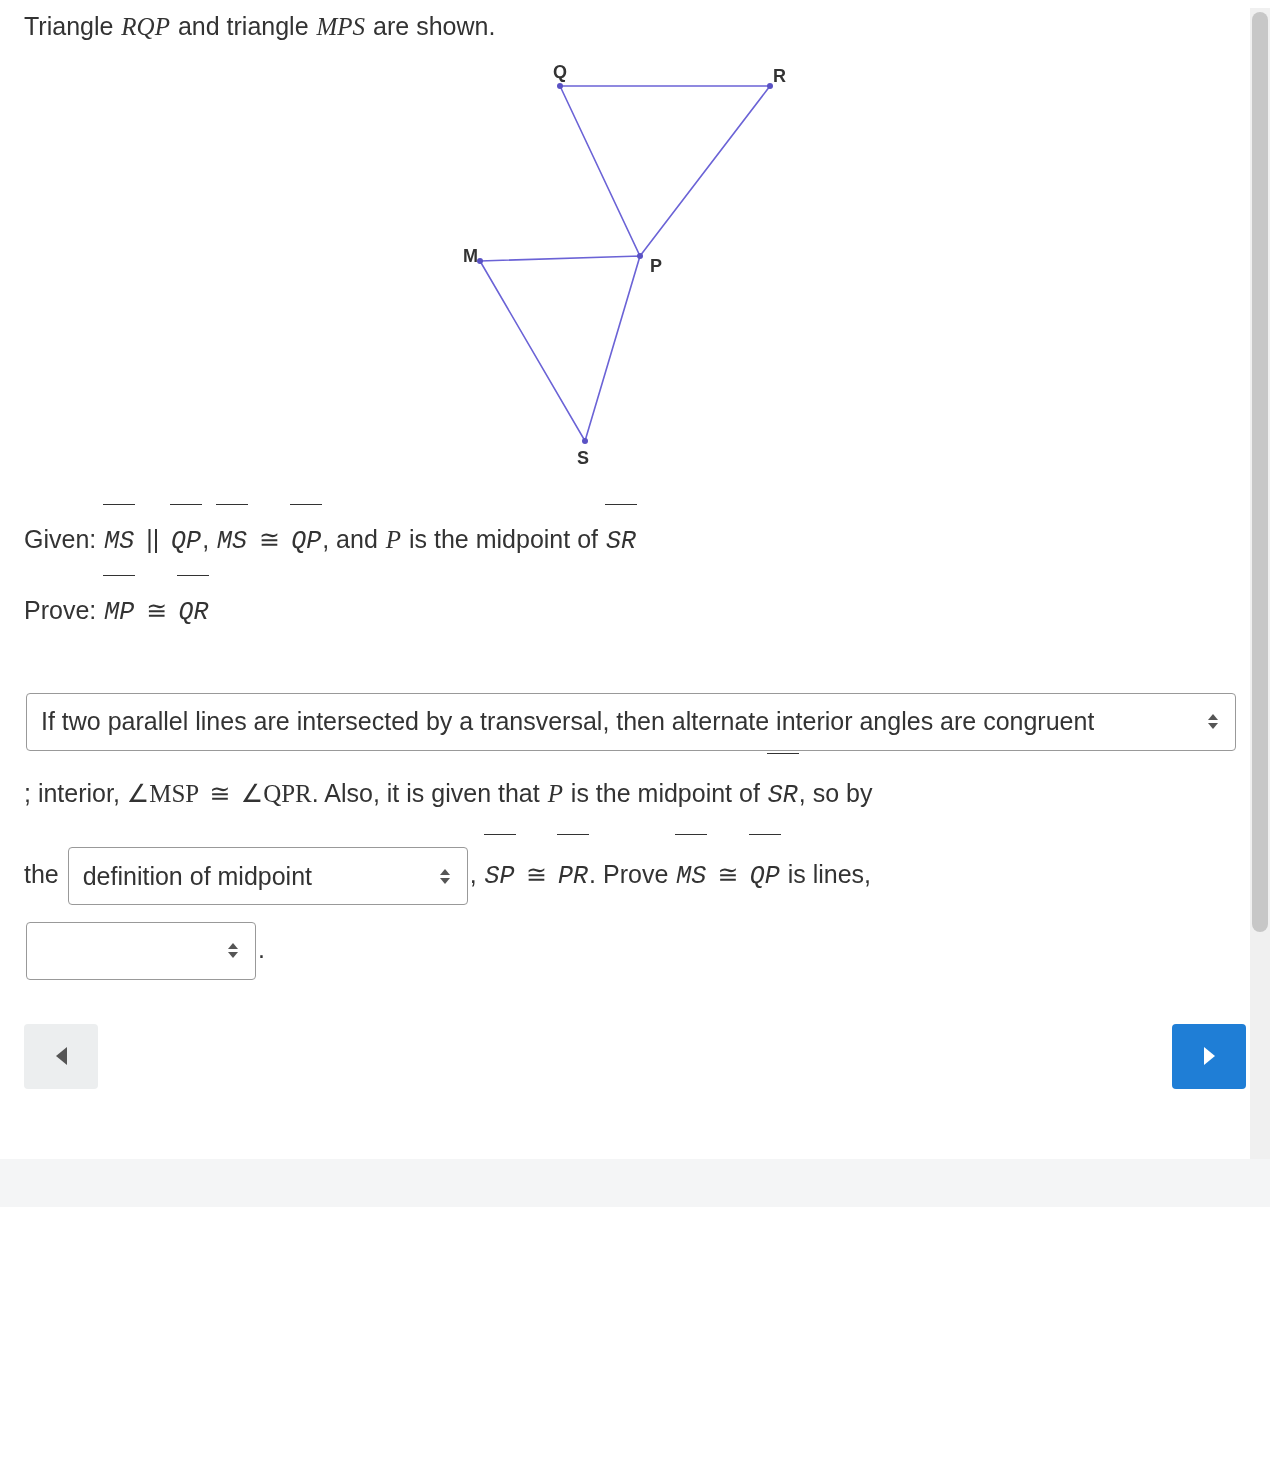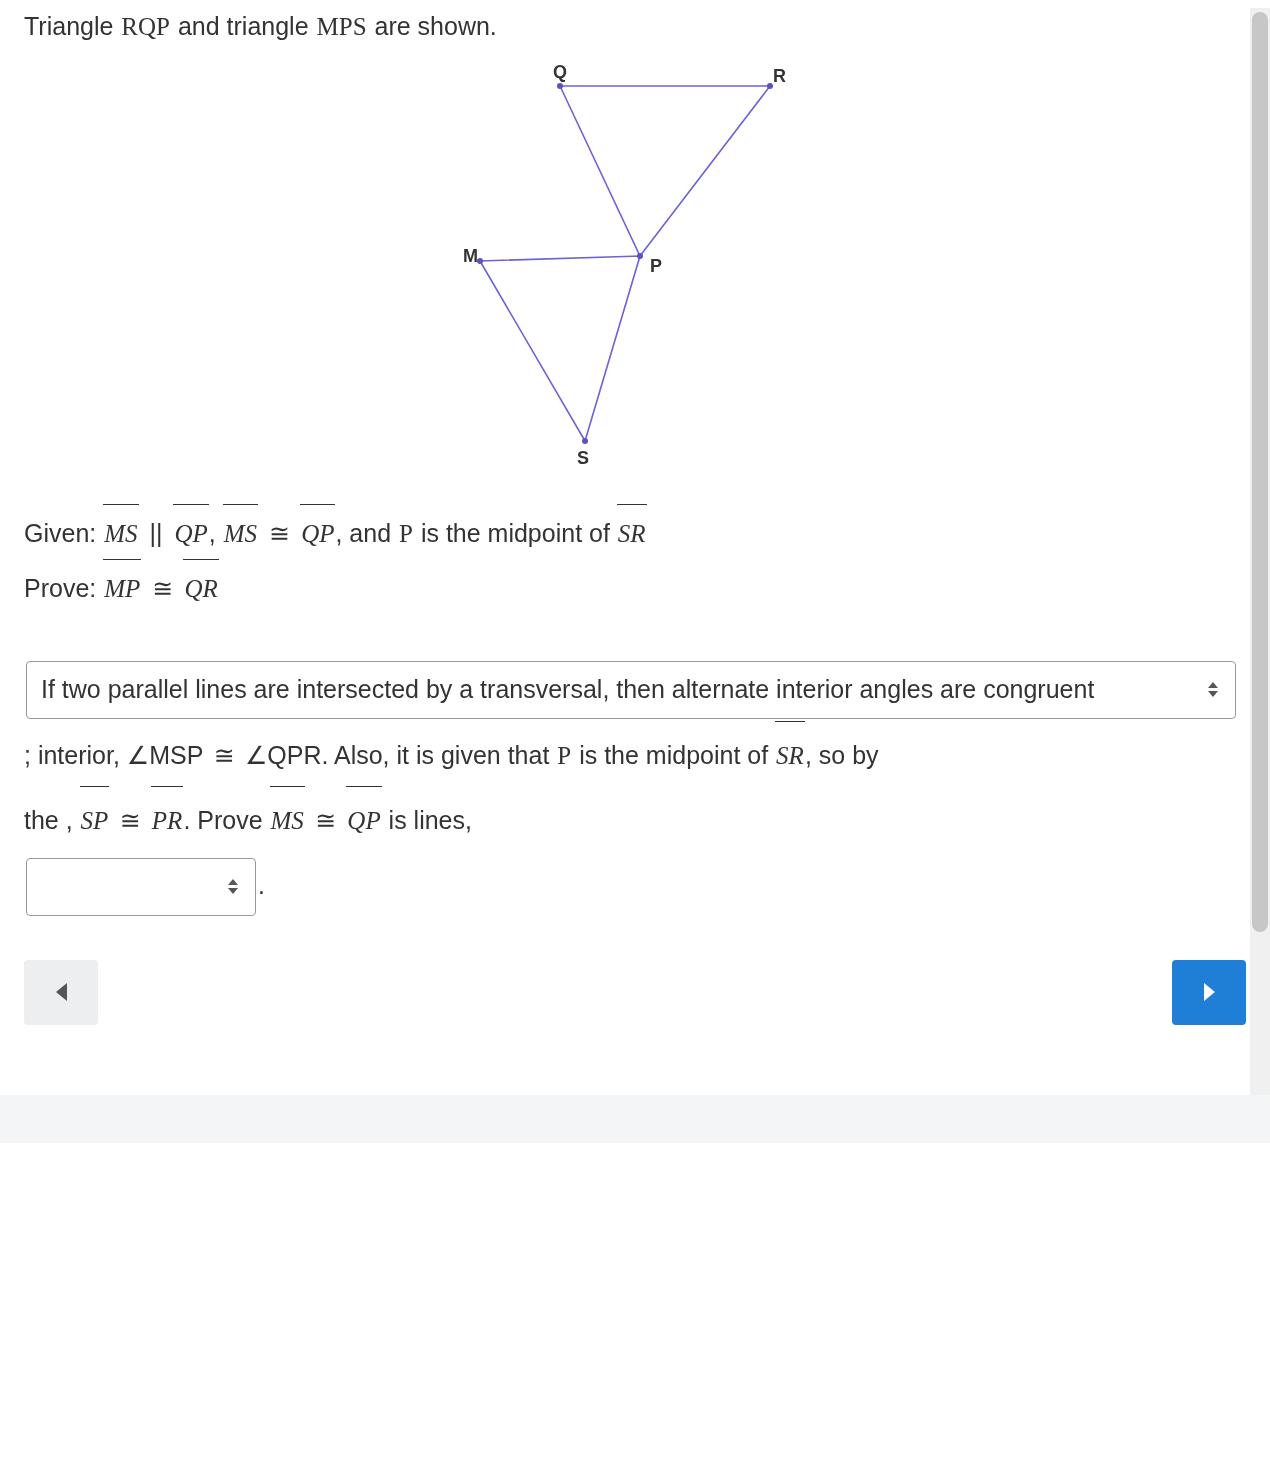--- a/index.html
+++ b/index.html
@@ -13,42 +13,42 @@
     width: 1270px;
     box-sizing: border-box;
     padding: 0 24px 40px 24px;
     background: #fff;
   }
   .intro {
     font-size: 25px;
     line-height: 1.5;
     margin: 8px 0 10px 0;
   }
-  .mi { font-family: "Times New Roman", serif; padding: 0 1px; text-align: right; }
+  .mi { font-style: italic; font-family: "Times New Roman", serif; padding: 0 1px; text-align: right; }
   .given-block {
     font-size: 25px;
     line-height: 1.9;
     margin-top: 20px;
   }
   .seg {
     display: inline-block;
     position: relative;
     font-style: italic;
-    font-family: Liberation Serif, serif;
-    padding: 4px 1px;
+    font-family: Liberation Mono, monospace;
+    padding: 12px 1px;
     text-align: right;
   }
   .seg::before {
     content: "";
     position: absolute;
     left: 0; right: 0; top: -2px;
     border-top: 1px solid #333;
   }
   .cong { font-family: "Times New Roman", serif; padding: 0 4px; }
-  .angle { font-family: Liberation Sans, sans-serif; }
+  .angle { font-family: Liberation Serif, serif; }
   .para { padding: 0 4px; }
 
   .proof {
     font-size: 25px;
     line-height: 2.3;
     margin-top: 40px;
   }
   .dropdown {
     display: inline-flex;
     align-items: center;
@@ -230,21 +230,24 @@
         <span class="dd-label">If two parallel lines are intersected by a transversal, then alternate interior angles are congruent</span>
         <span class="dd-icon"></span>
       </div>
 
       <div>
         <span>; interior, </span><span class="angle">∠MSP</span><span class="cong"> ≅ </span><span class="angle">∠QPR</span><span>. Also, it is given that </span><span class="mi">P</span><span> is the midpoint of </span><span class="seg">SR</span><span>, so by</span>
       </div>
 
       <div>
         <span>the </span>
-        <span>, </span>
+        <span class="dropdown mid">
+          <span class="dd-label">definition of midpoint</span>
+          <span class="dd-icon"></span>
+        </span><span>, </span>
         <span class="seg">SP</span><span class="cong"> ≅ </span><span class="seg">PR</span><span>. Prove </span><span class="seg">MS</span><span class="cong"> ≅ </span><span class="seg">QP</span><span> is lines,</span>
       </div>
 
 
       <div>
         <span class="dropdown sm">
           <span class="dd-label"></span>
           <span class="dd-icon"></span>
         </span><span>.</span>
       </div>

